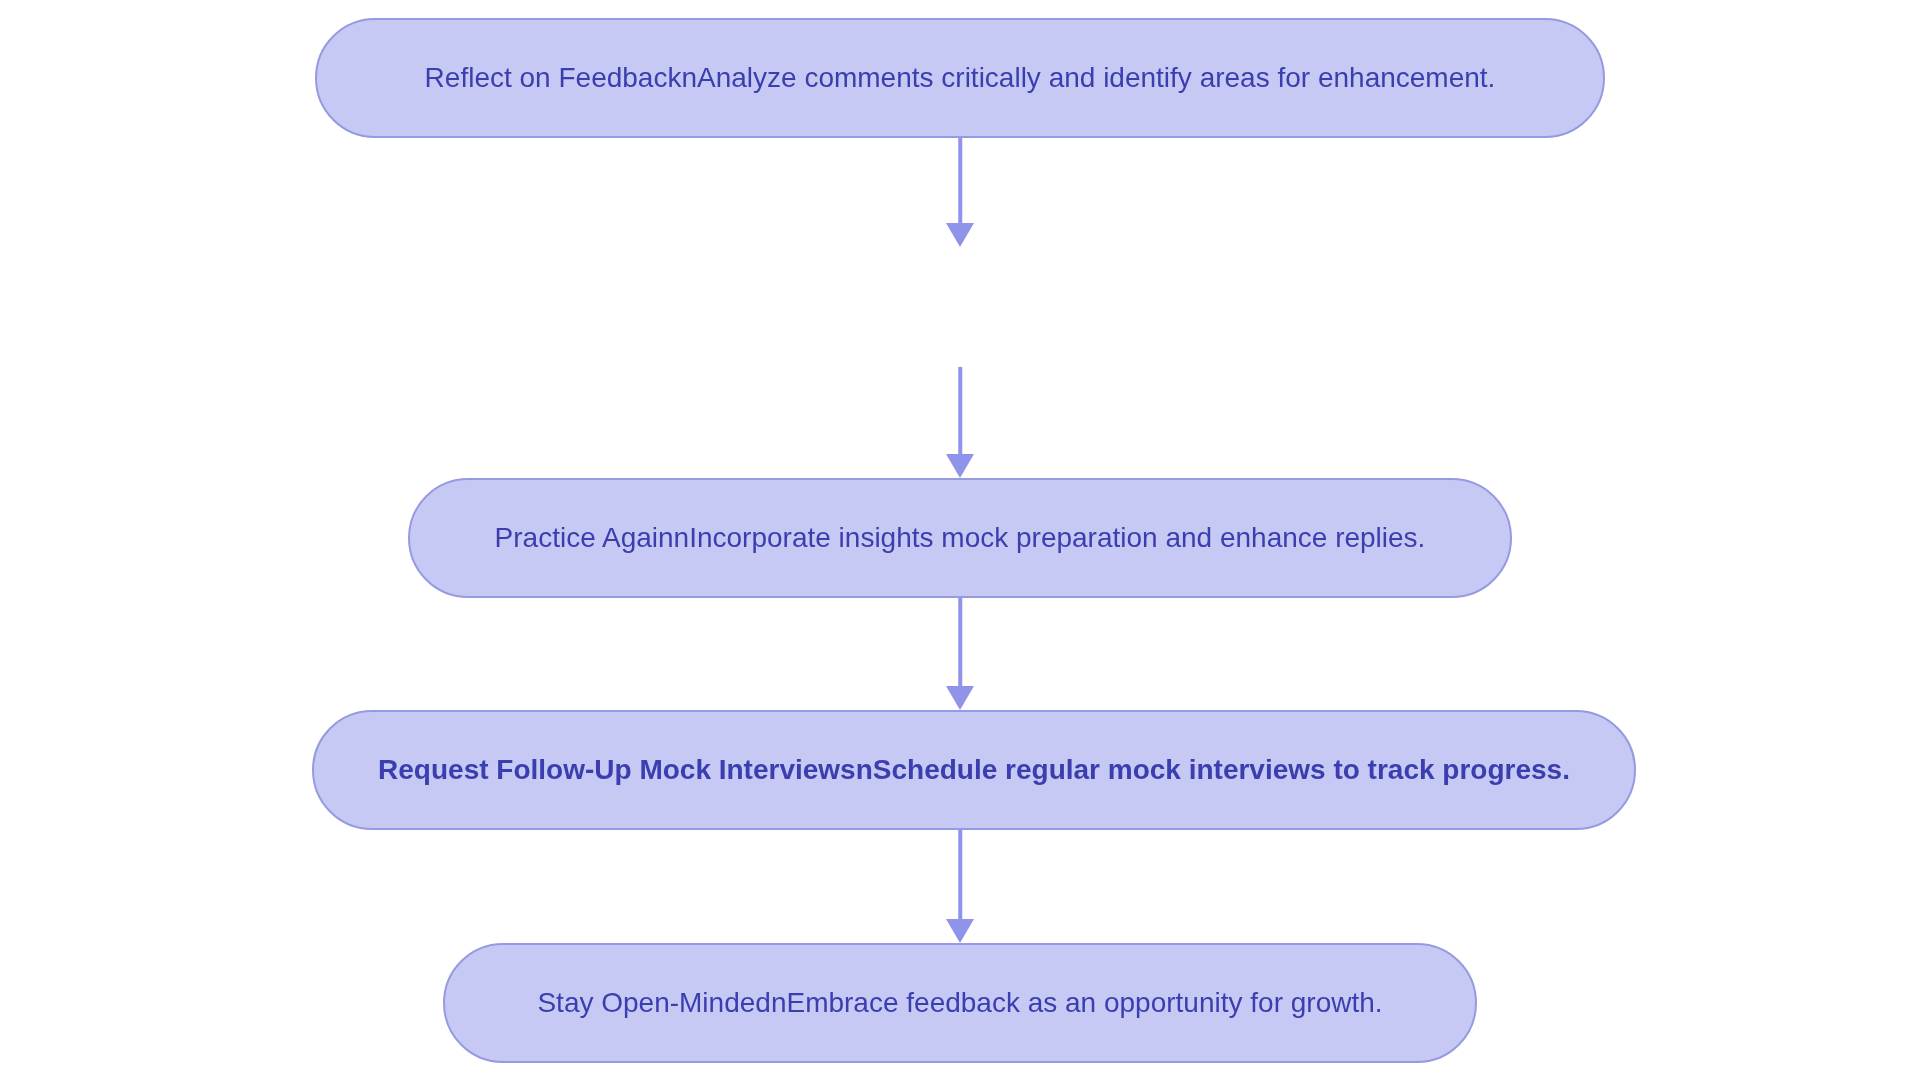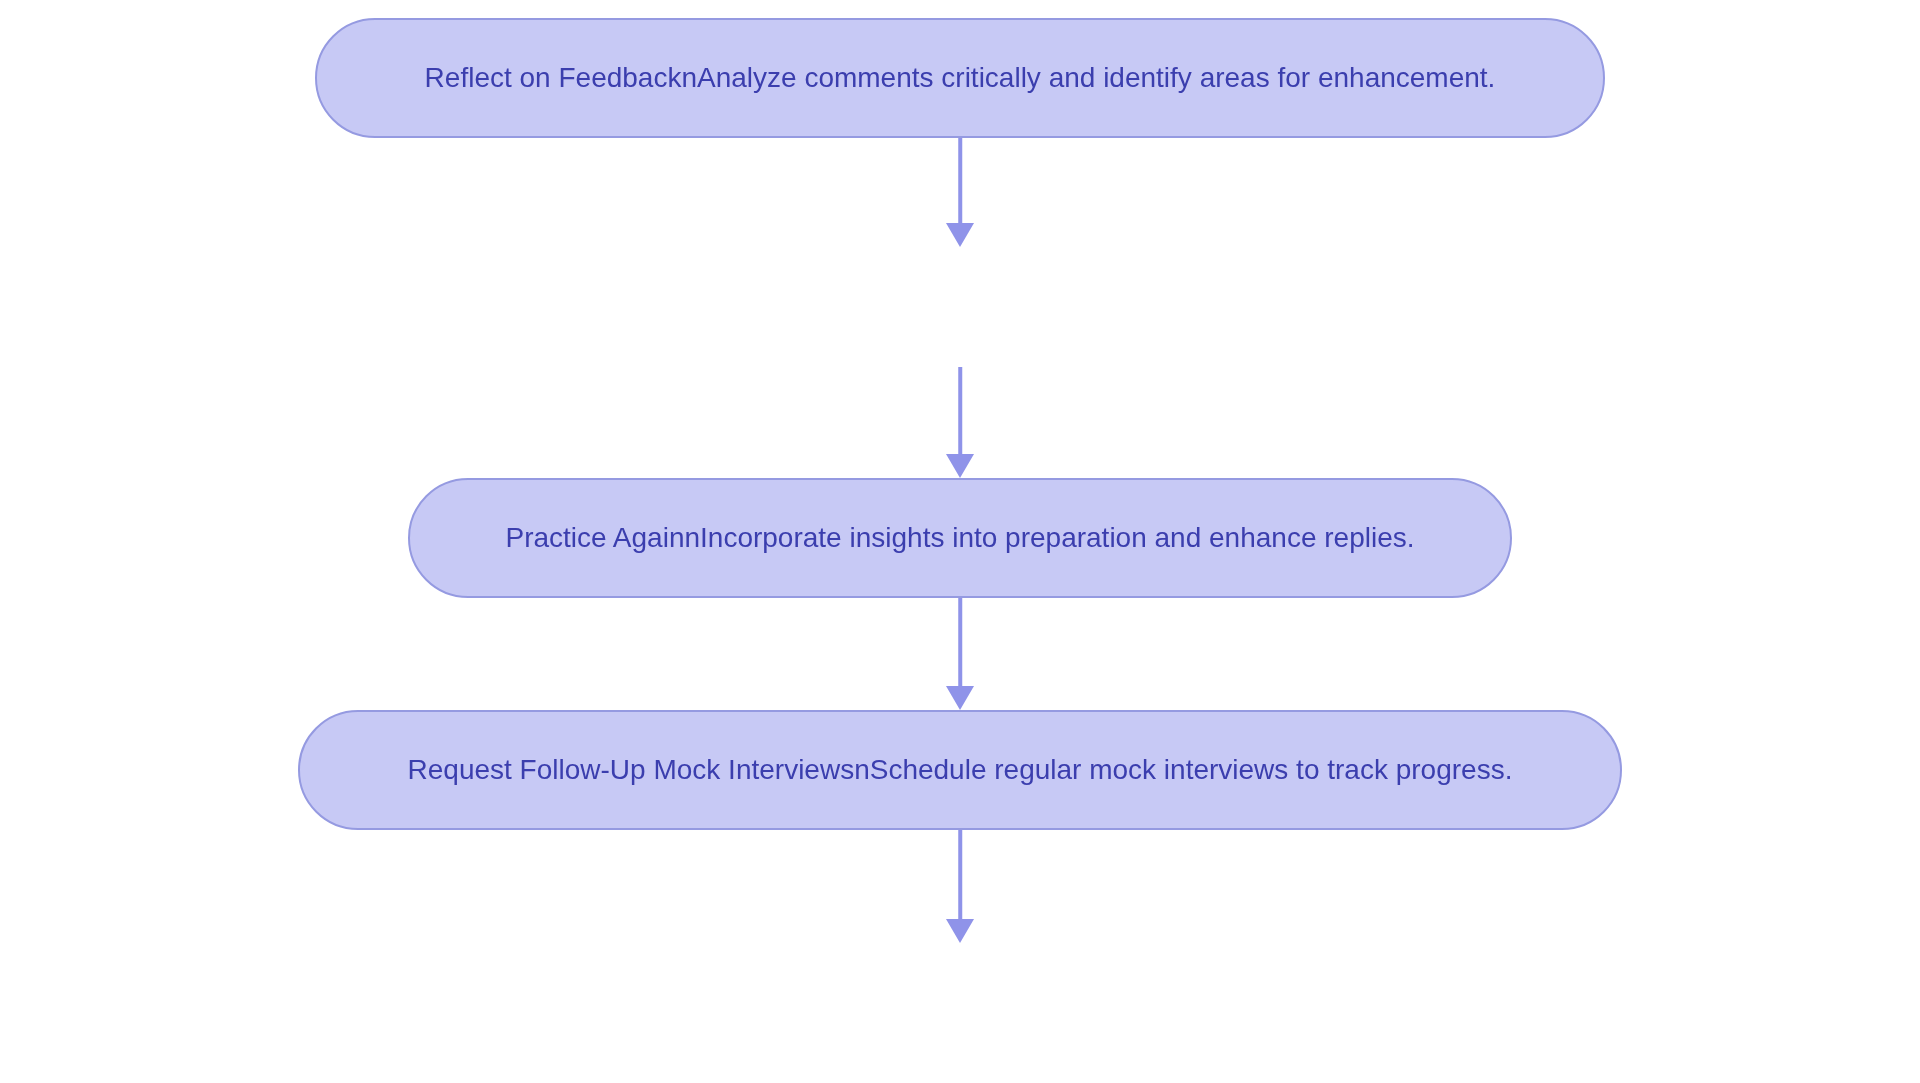--- a/index.html
+++ b/index.html
@@ -30,21 +30,21 @@
   .node-label {
     color: #3b3eae;
     font-size: 28px;
     line-height: 1.2;
     white-space: nowrap;
     padding: 0 30px;
   }
   .node-1 { left: 315px; top: 18px;  width: 1290px; text-align: right; }
   .node-2 { left: 368px; top: 247px; width: 1184px; }
   .node-3 { left: 408px; top: 478px; width: 1104px; }
-  .node-4 { left: 298px; top: 710px; width: 1324px; }
+  .node-4 { left: 312px; top: 710px; width: 1324px; font-weight: bold; }
   .node-5 { left: 443px; top: 943px; width: 1034px; }
 
   .arrow {
     position: absolute;
     left: 946px;
     width: 28px;
   }
   .arrow-1 { top: 138px; height: 109px; }
   .arrow-2 { top: 367px; height: 111px; }
   .arrow-3 { top: 598px; height: 112px; }
@@ -83,31 +83,34 @@
     <div class="head"></div>
   </div>
 
 
   <div class="arrow arrow-2">
     <div class="shaft"></div>
     <div class="head"></div>
   </div>
 
   <div class="node node-3">
-    <span class="node-label">Practice AgainnIncorporate insights into preparation and enhance replies.</span>
+    <span class="node-label">Practice AgainnIncorporate insights mock preparation and enhance replies.</span>
   </div>
 
   <div class="arrow arrow-3">
     <div class="shaft"></div>
     <div class="head"></div>
   </div>
 
   <div class="node node-4">
     <span class="node-label">Request Follow-Up Mock InterviewsnSchedule regular mock interviews to track progress.</span>
   </div>
 
   <div class="arrow arrow-4">
     <div class="shaft"></div>
     <div class="head"></div>
   </div>
 
+  <div class="node node-5">
+    <span class="node-label">Stay Open-MindednEmbrace feedback as an opportunity for growth.</span>
+  </div>
 
 </div>
 
 </body></html>

